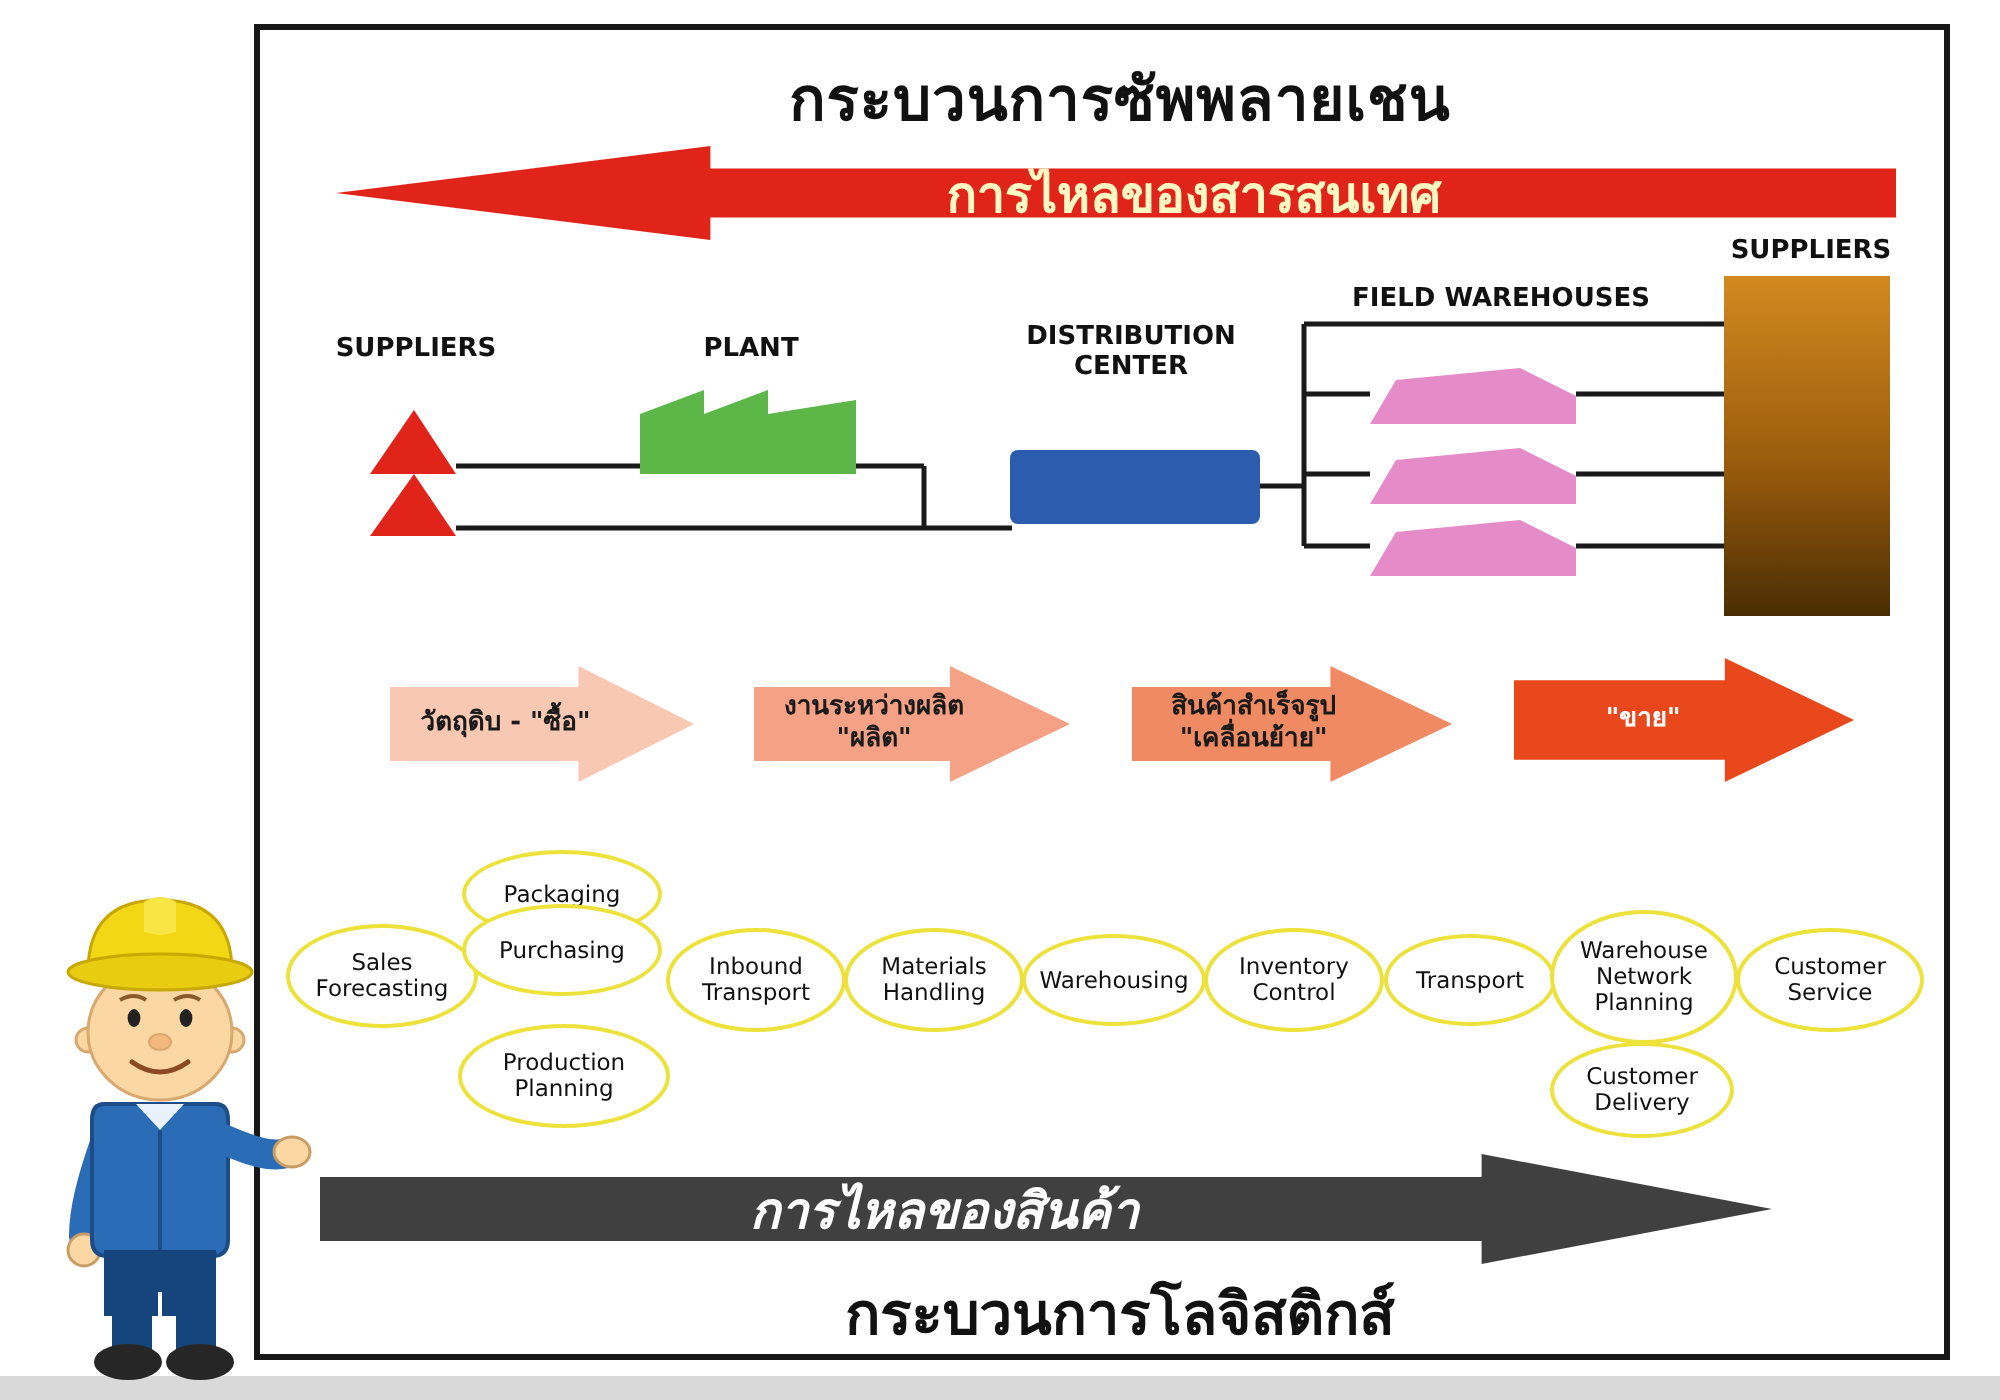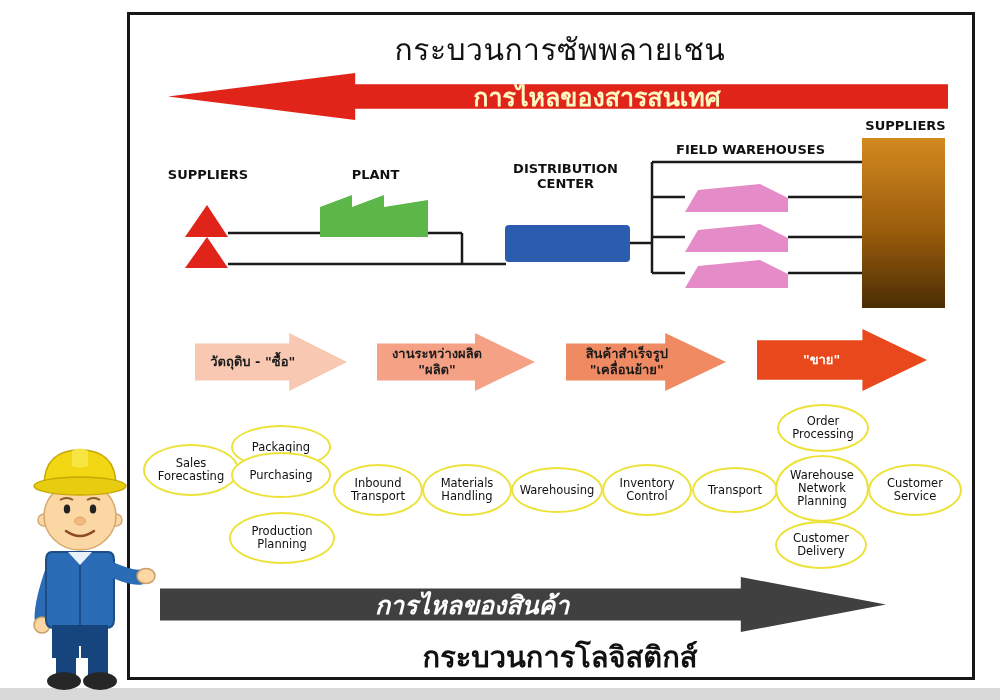--- a/index.html
+++ b/index.html
@@ -1,21 +1,21 @@
 <!DOCTYPE html>
 <html><head>
 <meta charset="utf-8">
 <style>
   html,body{margin:0;padding:0;background:#fff;}
   #canvas{position:relative;width:1000px;height:700px;background:#ffffff;overflow:hidden;
           font-family:"DejaVu Sans","Liberation Sans",sans-serif;color:#111;}
   .abs{position:absolute;}
   #frame{left:127px;top:12px;width:848px;height:668px;border:3px solid #171717;background:#fff;box-sizing:border-box;}
   #bottom-strip{left:0;top:688px;width:1000px;height:12px;background:#d9d9d9;}
-  #title-top{left:150px;top:26px;width:820px;text-align:center;font-size:30px;font-weight:400;letter-spacing:.5px;}
+  #title-top{left:150px;top:26px;width:820px;text-align:center;font-size:30px;font-weight:700;letter-spacing:.5px;}
   #title-bottom{left:150px;top:634px;width:820px;text-align:center;font-size:29px;font-weight:800;}
   
   #info-arrow{left:168px;top:73px;width:780px;height:47px;background:#e0241a;
     clip-path:polygon(0 50%,24% 0,24% 24%,100% 24%,100% 76%,24% 76%,24% 100%);
     display:flex;align-items:center;justify-content:center;}
   #info-arrow span{color:#fef9c3;font-size:25px;font-weight:800;padding-left:10%;}
   #goods-arrow{left:160px;top:577px;width:726px;height:55px;background:#0a85c8;
     clip-path:polygon(0 21%,80% 21%,80% 0,100% 50%,80% 100%,80% 79%,0 79%);
     display:flex;align-items:center;justify-content:center;}
   #goods-arrow span{color:#fff;font-size:25px;font-weight:800;padding-right:14%;}
@@ -33,21 +33,21 @@
   .stage .txt{position:absolute;left:0;top:0;width:76%;height:100%;display:flex;flex-direction:column;
     align-items:center;justify-content:center;font-size:13px;font-weight:800;text-align:center;line-height:1.25;}
   #stage-0{left:195px;top:333px;width:152px;}
   #stage-1{left:377px;top:333px;width:158px;}
   #stage-2{left:566px;top:333px;width:160px;}
   #stage-3{left:757px;top:329px;width:170px;height:62px;}
   
   .oval{position:absolute;border:2px solid #ece23a;border-radius:50%;background:#fff;
     display:flex;align-items:center;justify-content:center;text-align:center;
     font-size:11.5px;line-height:1.12;color:#111;padding:3px;box-sizing:border-box;}
-  #ov-0{left:143px;top:444px;width:96px;height:52px;}
+  #ov-0{left:143px;top:462px;width:96px;height:52px;}
   #ov-1{left:231px;top:425px;width:100px;height:44px;}
   #ov-2{left:231px;top:452px;width:100px;height:46px;}
   #ov-3{left:229px;top:512px;width:106px;height:52px;}
   #ov-4{left:333px;top:464px;width:90px;height:52px;}
   #ov-5{left:422px;top:464px;width:90px;height:52px;}
   #ov-6{left:511px;top:467px;width:92px;height:46px;}
   #ov-7{left:602px;top:464px;width:90px;height:52px;}
   #ov-8{left:692px;top:467px;width:86px;height:46px;}
   #ov-9{left:777px;top:404px;width:92px;height:48px;}
   #ov-10{left:775px;top:455px;width:94px;height:67px;}
@@ -150,21 +150,20 @@
 
   <div id="ov-0" class="oval">Sales Forecasting</div>
   <div id="ov-1" class="oval">Packaging</div>
   <div id="ov-2" class="oval">Purchasing</div>
   <div id="ov-3" class="oval">Production Planning</div>
   <div id="ov-4" class="oval">Inbound Transport</div>
   <div id="ov-5" class="oval">Materials Handling</div>
   <div id="ov-6" class="oval">Warehousing</div>
   <div id="ov-7" class="oval">Inventory Control</div>
   <div id="ov-8" class="oval">Transport</div>
-  <div id="ov-9" class="oval">Order Processing</div>
   <div id="ov-11" class="oval">Customer Delivery</div>
   <div id="ov-10" class="oval">Warehouse Network Planning</div>
   <div id="ov-12" class="oval">Customer Service</div>
 
   <div id="goods-arrow" class="abs" style="background: #404040; font-style: italic;">
     <span>การไหลของสินค้า</span>
   </div>
 
   <div id="title-bottom" class="abs">กระบวนการโลจิสติกส์</div>
 

